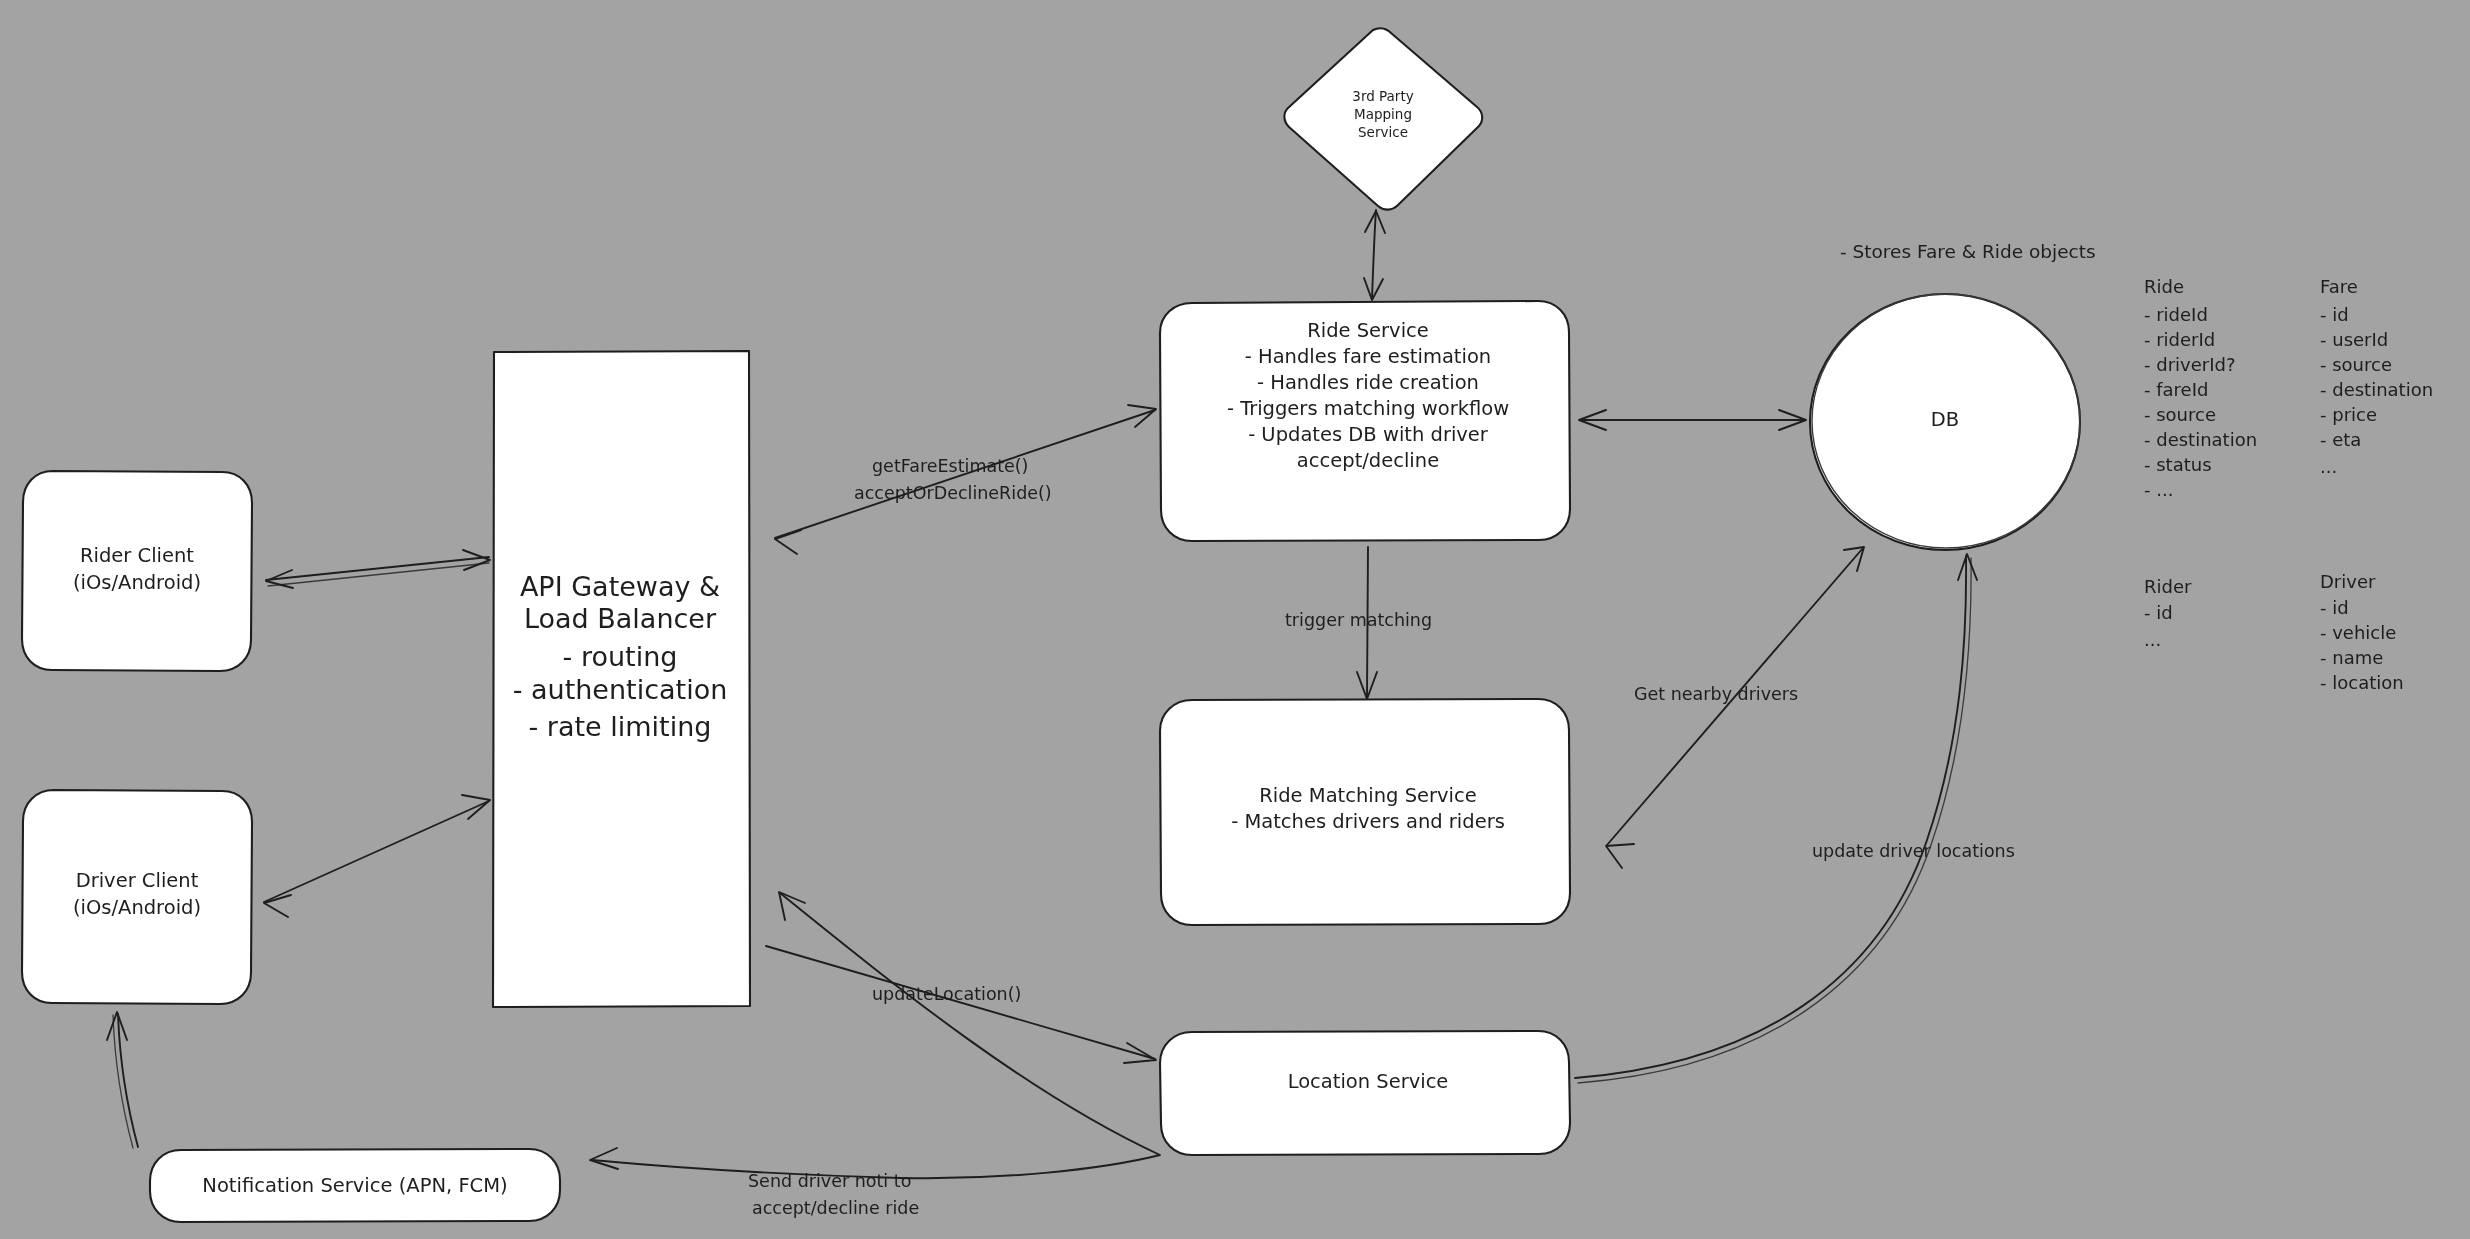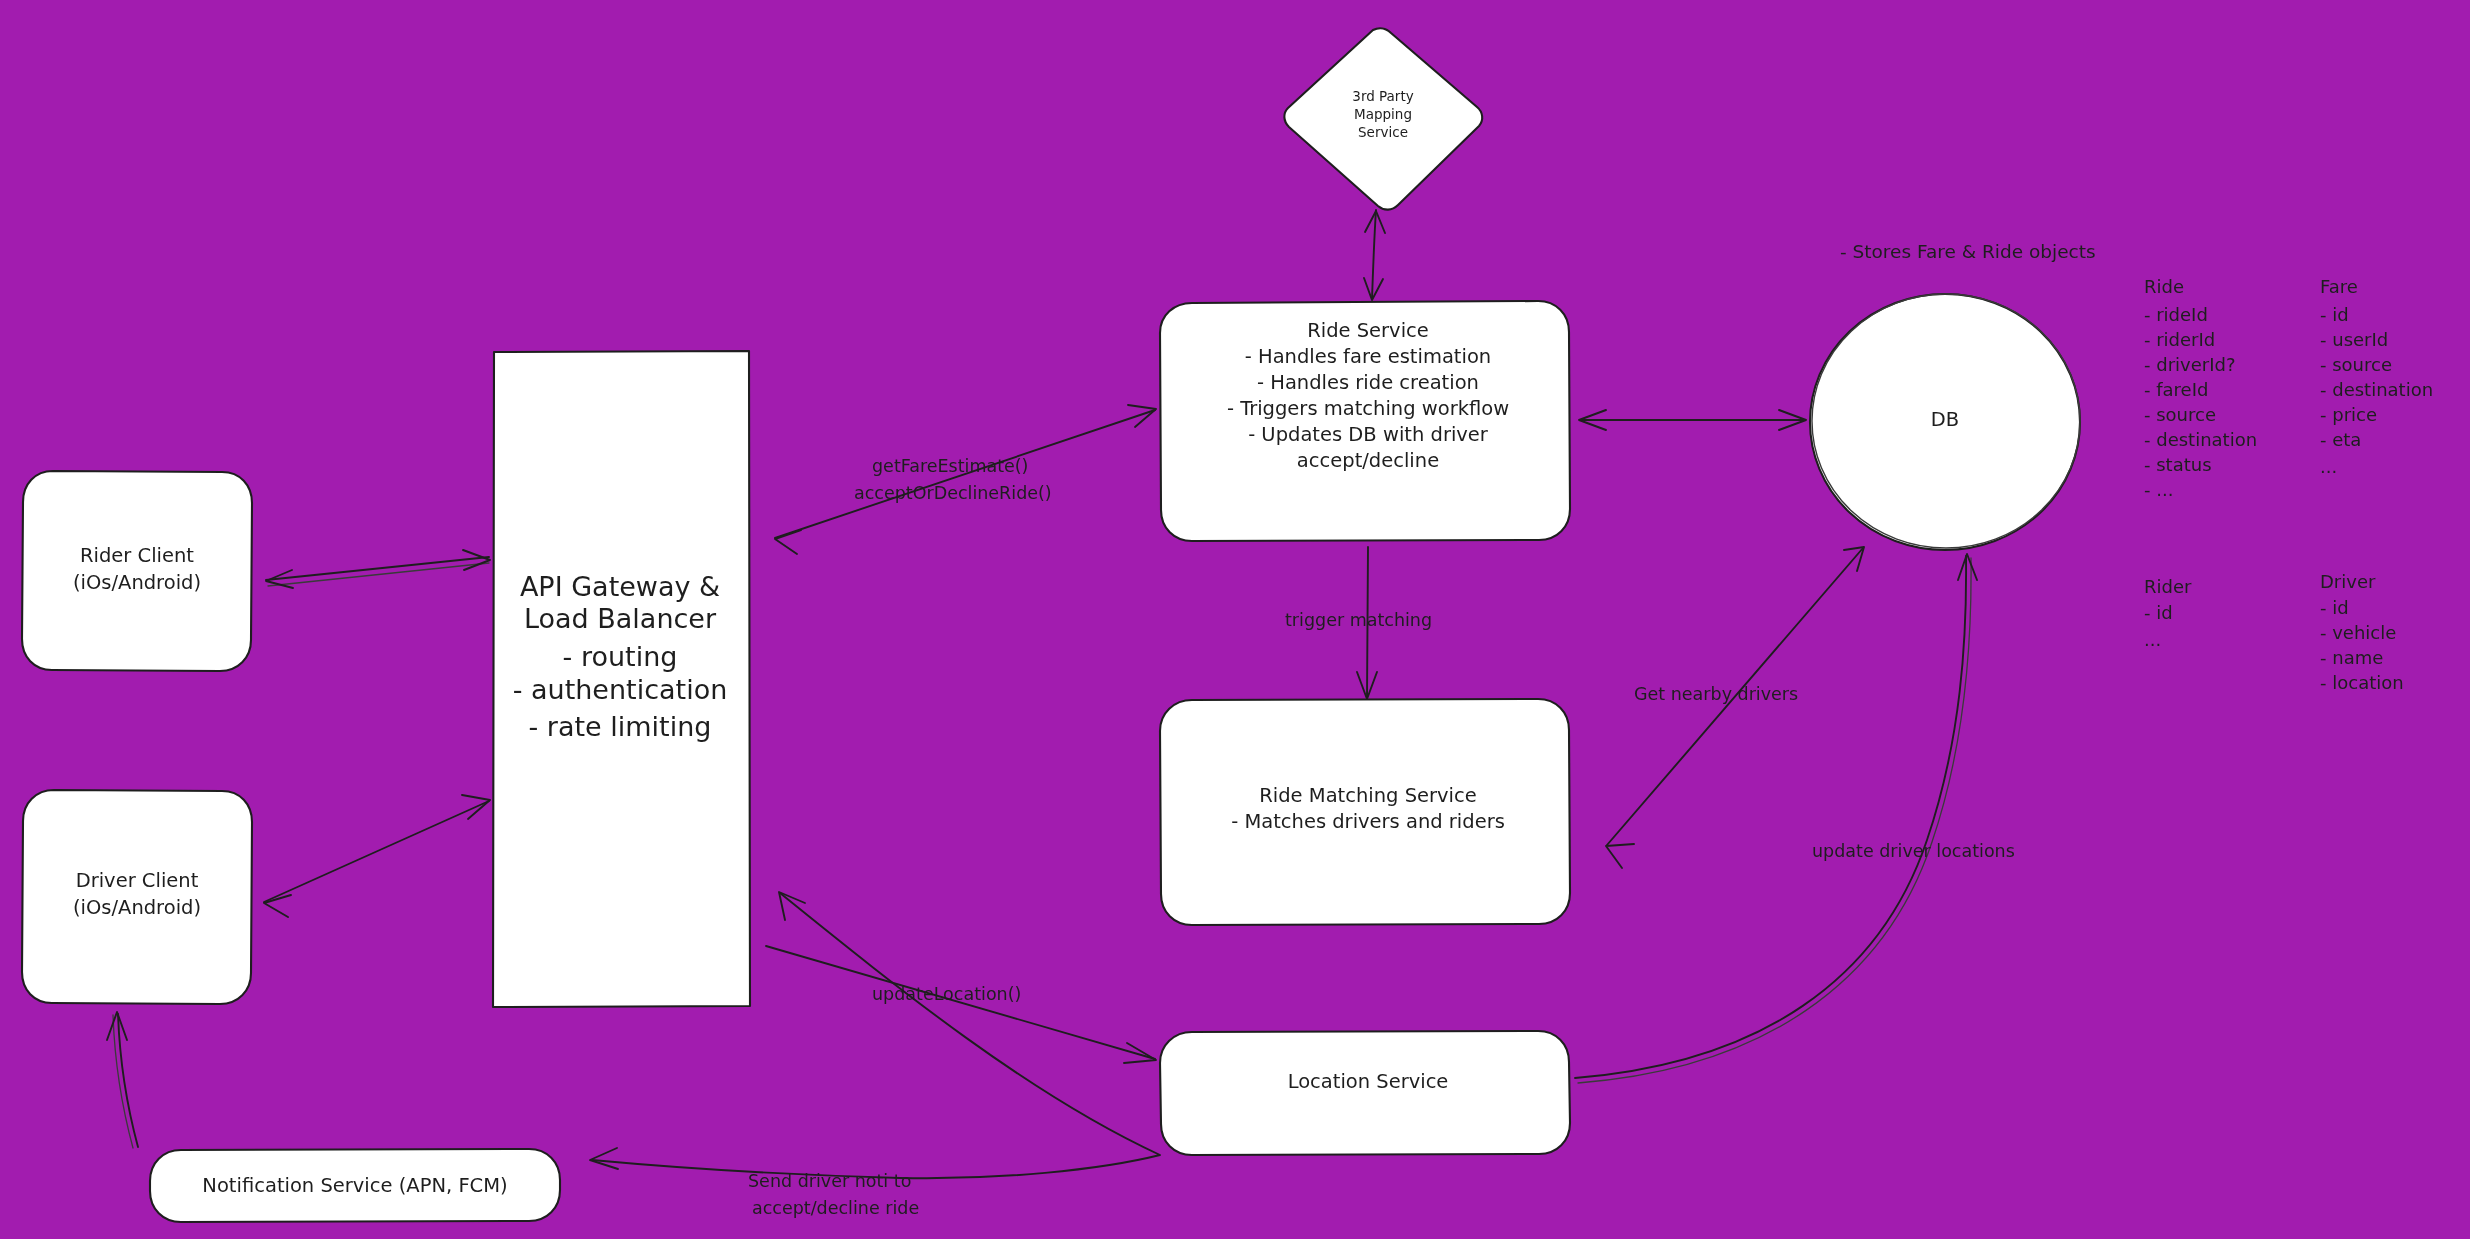--- a/index.html
+++ b/index.html
@@ -10,21 +10,21 @@
   body {
     width: 2470px;
     height: 1239px;
     overflow: hidden;
     font-family: "DejaVu Sans", sans-serif;
   }
   #canvas {
     position: relative;
     width: 2470px;
     height: 1239px;
-    background: #a21caf;
+    background: #a3a3a3;
   }
   svg#diagram {
     position: absolute;
     top: 0;
     left: 0;
     width: 2470px;
     height: 1239px;
   }
   .shape {
     fill: #ffffff;

